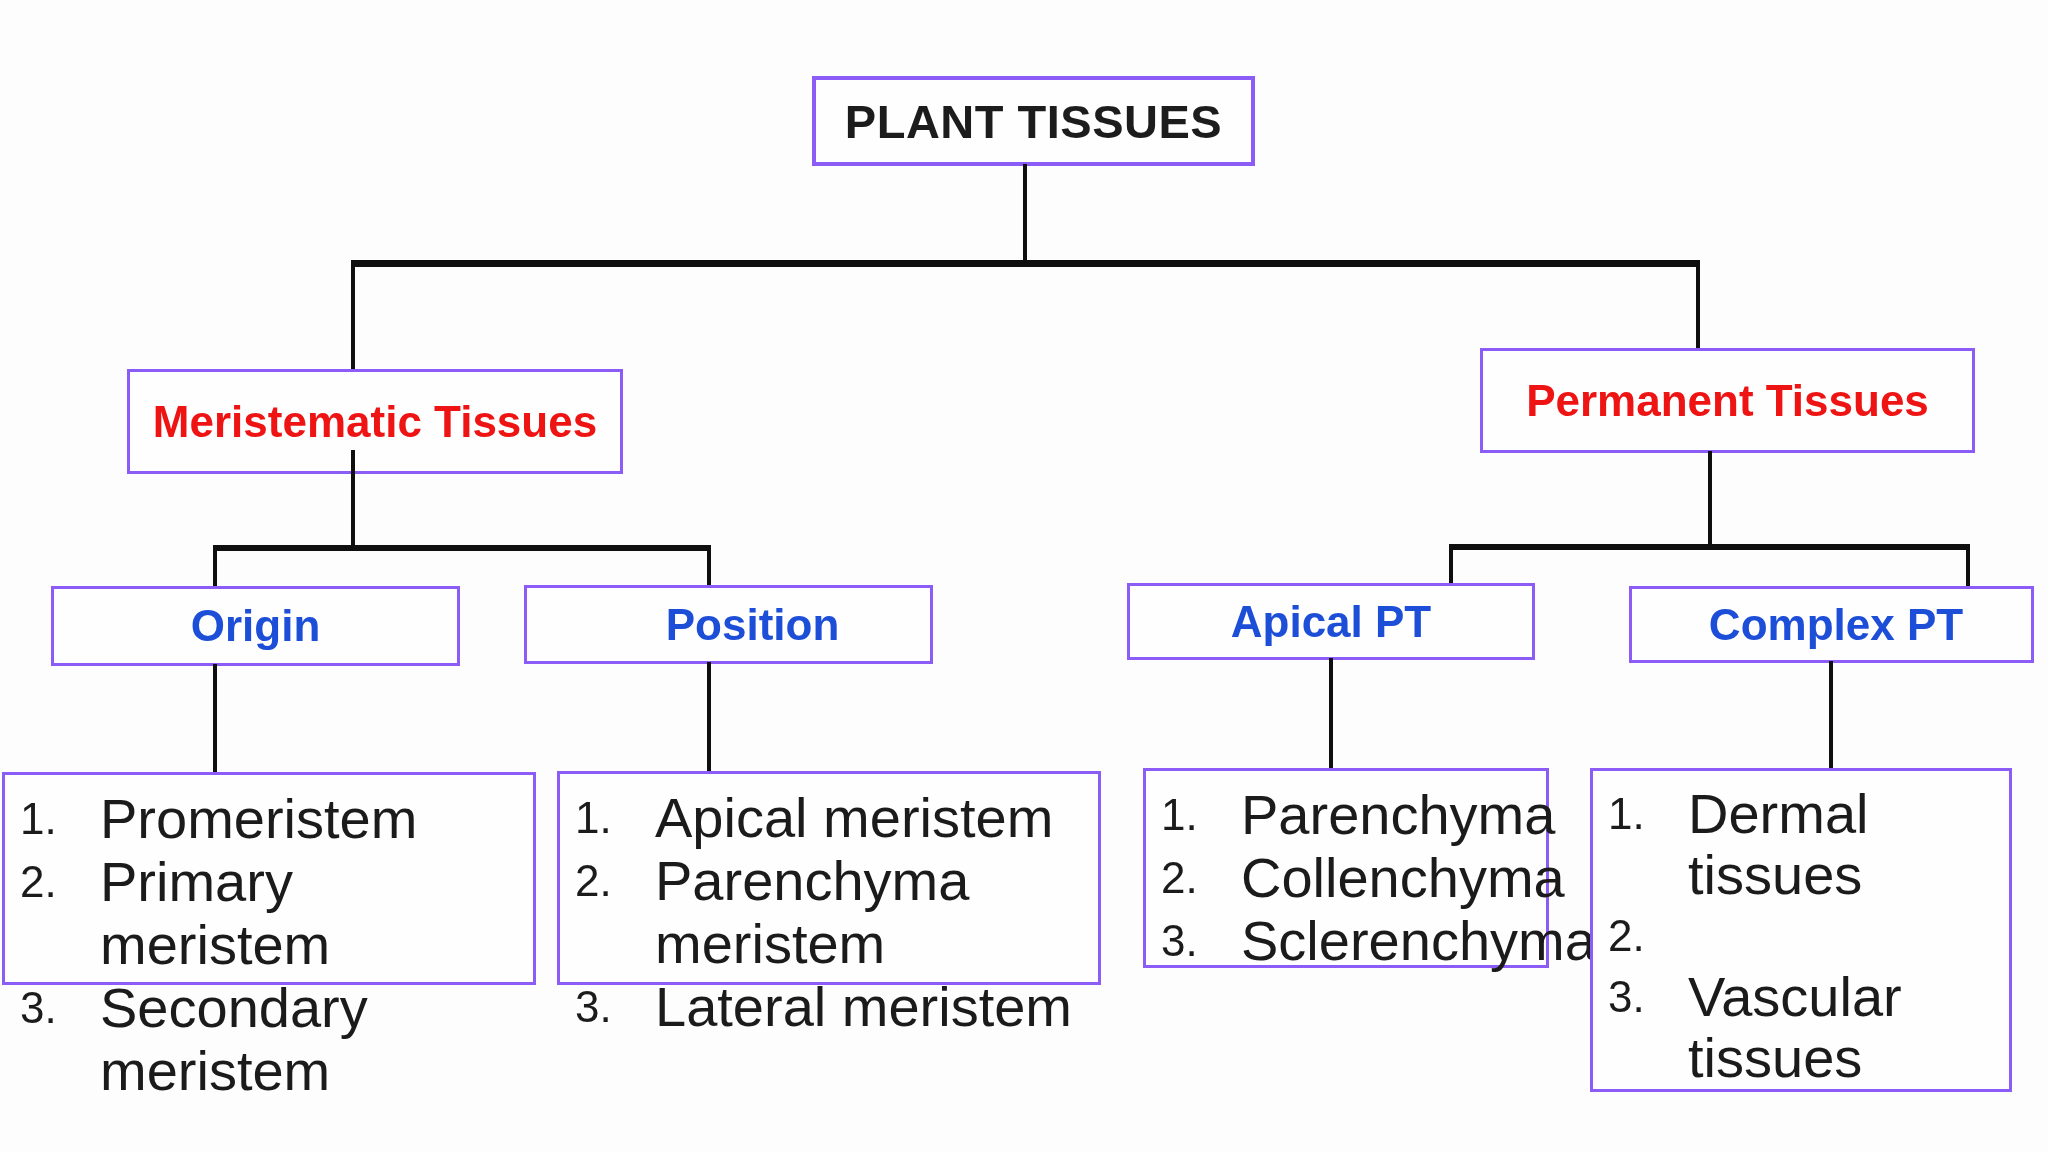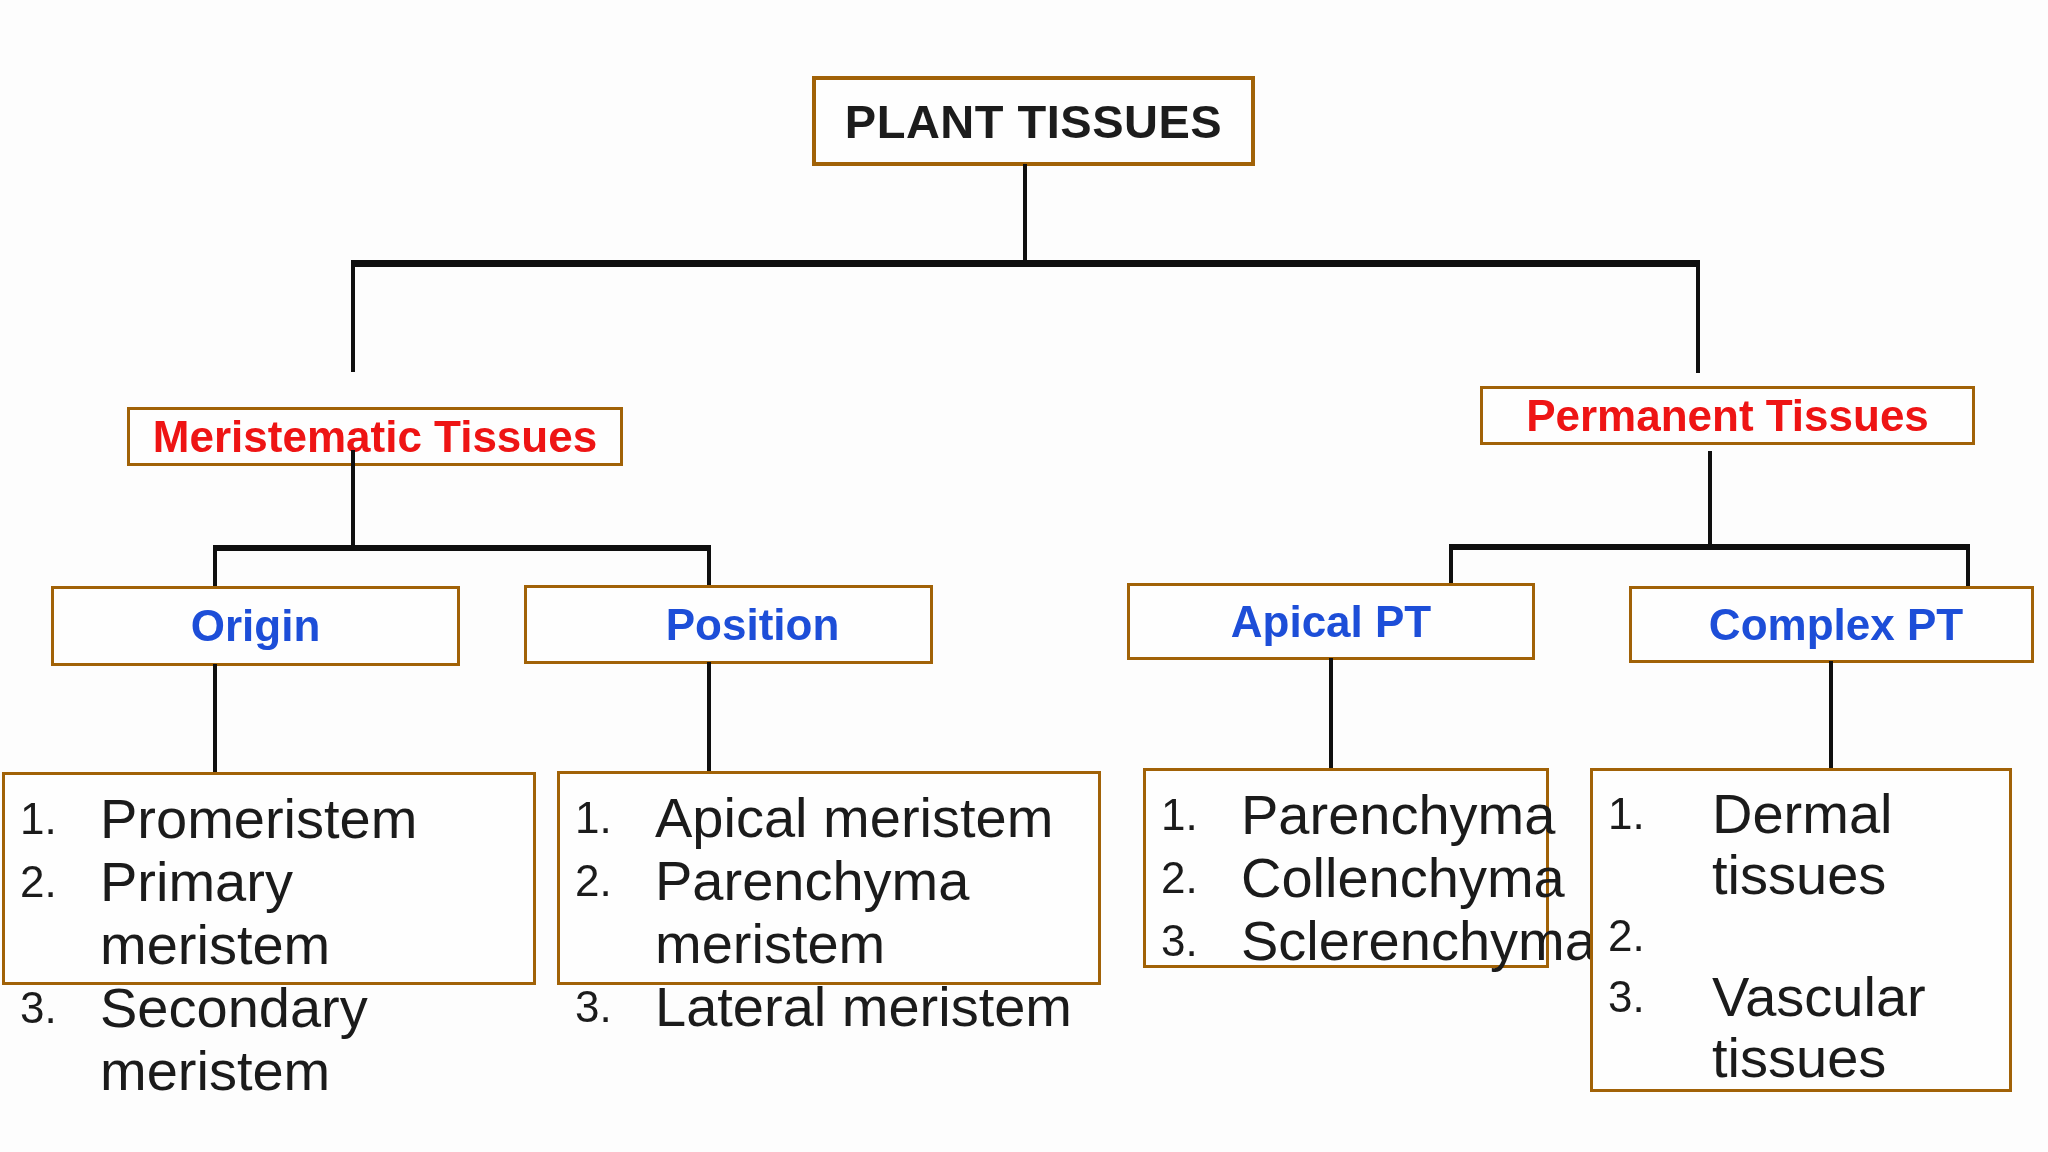--- a/index.html
+++ b/index.html
@@ -11,39 +11,38 @@
     position: relative;
     width: 2048px;
     height: 1152px;
     background: #fdfdfd;
     font-family: "Liberation Sans", sans-serif;
     overflow: hidden;
   }
   .box {
     position: absolute;
     background: #fefefe;
-    border: 3px solid #a16207;
+    border: 3px solid #8b5cf6;
     box-sizing: border-box;
     display: flex;
     align-items: center;
     justify-content: center;
   }
   .box.title-box {
     left: 812px; top: 76px; width: 443px; height: 90px;
     border-width: 4px;
   }
   .title-box span {
     font-size: 47px;
     font-weight: bold;
     color: #1c1c1c;
     letter-spacing: 0.5px;
   }
   .box.branch {
-    height: 59px;
-    margin-top: 38px;
+    height: 105px;
   }
   .box.branch-left  { left: 127px;  top: 369px; width: 496px; }
   .box.branch-right { left: 1480px; top: 348px; width: 495px; }
   .branch span {
     font-size: 44px;
     font-weight: bold;
     color: #ee1414;
   }
   .box.category span {
     font-size: 44px;
@@ -73,21 +72,21 @@
     font-size: 44px;
     line-height: 63px;
     color: #1b1b1b;
   }
   .li .txt {
     font-size: 56px;
     line-height: 63px;
     color: #1b1b1b;
     white-space: pre-line;
   }
-  .list4 .li .txt { max-width: 312px; line-height: 61px; margin-left: 24px; }
+  .list4 .li .txt { max-width: 312px; line-height: 61px; }
   .list4 .li .num { line-height: 61px; }
 
   .line {
     position: absolute;
     background: #0f0f0f;
   }
   
   .ln-title-drop   { left: 1023px; top: 164px; width: 4px;    height: 100px; }
   .ln-top-horiz    { left: 351px;  top: 260px; width: 1349px; height: 7px;  }
   .ln-left-drop    { left: 351px;  top: 260px; width: 4px;    height: 112px; }

